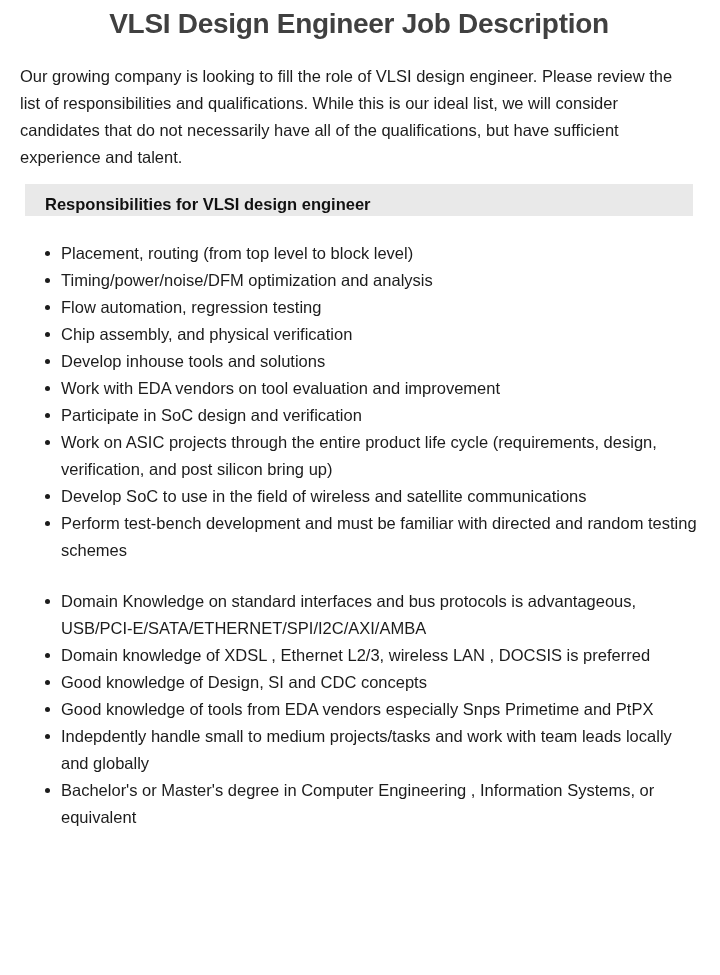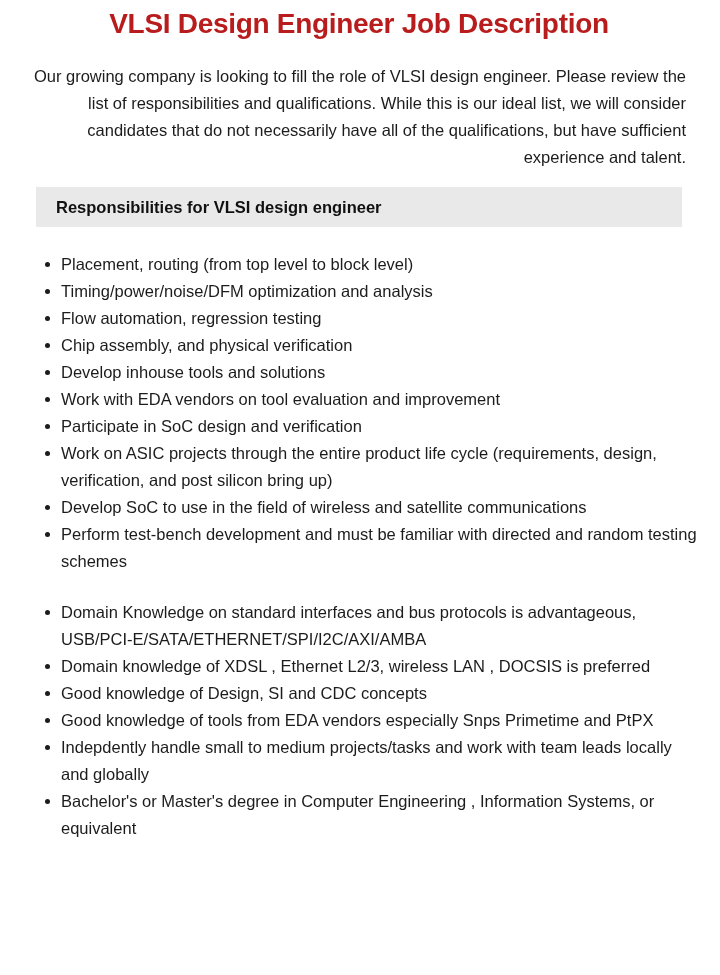--- a/index.html
+++ b/index.html
@@ -19,36 +19,35 @@
     min-height: 975px;
     padding: 5px 22px 28px 20px;
   }
   .page-title {
     margin: 0;
     font-size: 28px;
     line-height: 37px;
     font-weight: 700;
     text-align: center;
     letter-spacing: -0.3px;
-    color: #b91c1c;
+    color: #404040;
   }
   .intro {
     margin: 21px 12px 13px 0;
     font-size: 16.5px;
     line-height: 27px;
     color: var(--text-color, #1c1c1c);
-    text-align: right;
   }
   .section-bar {
     box-sizing: border-box;
-    height: 40px;
+    height: 32px;
     line-height: 40px;
     background: var(--section-bar-bg, #e9e9e9);
     padding: 0 20px;
-    margin: 16px;
+    margin: 5px;
   }
   .section-heading {
     font-size: 16.5px;
     font-weight: 700;
     color: #111111;
   }
   ul.bullet-list {
     list-style: none;
     margin: 24px 0 16px 0;
     padding: 0 0 0 41px;

